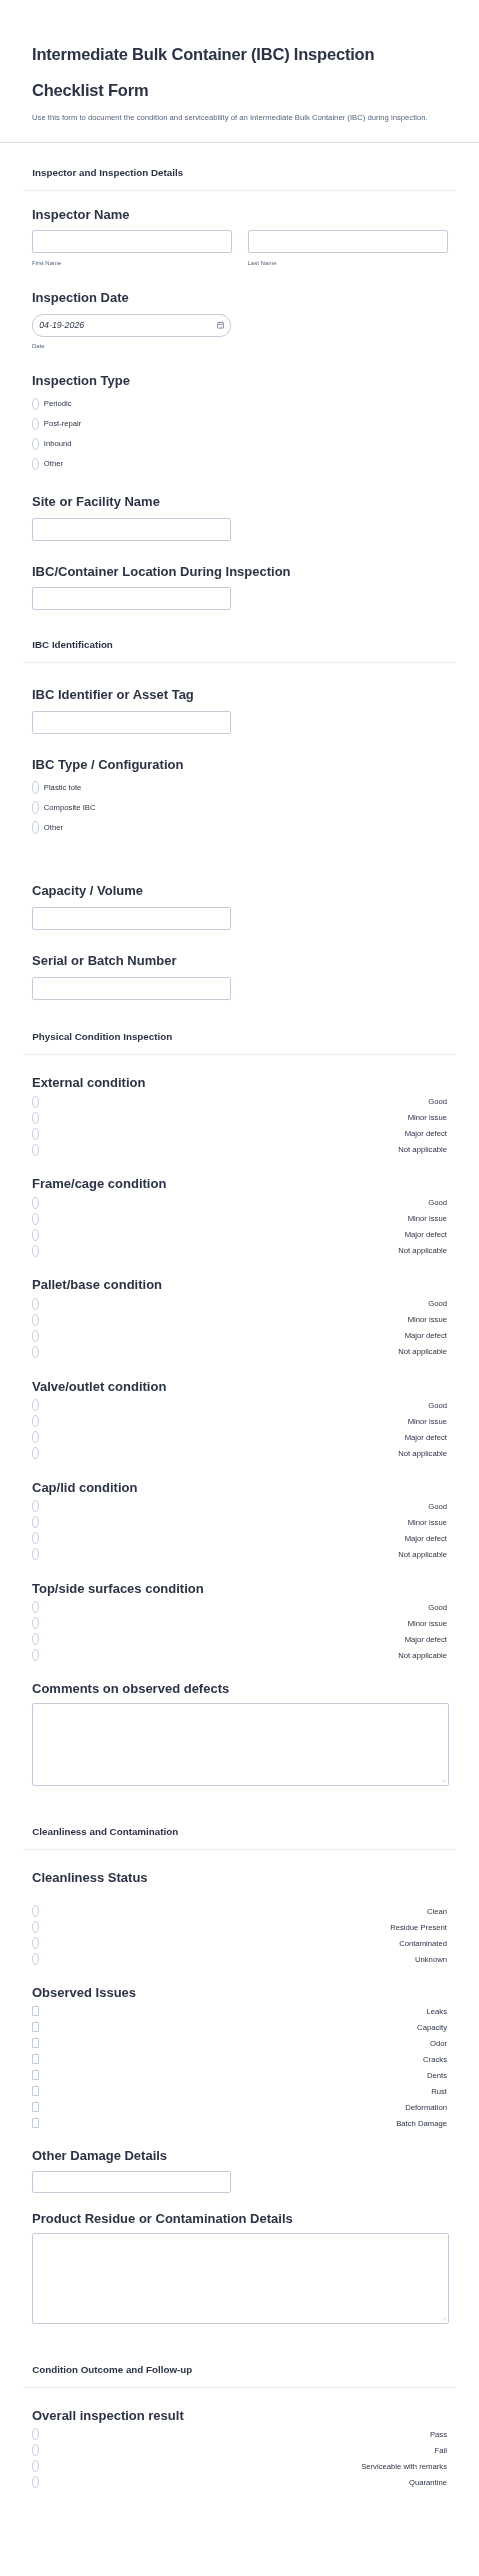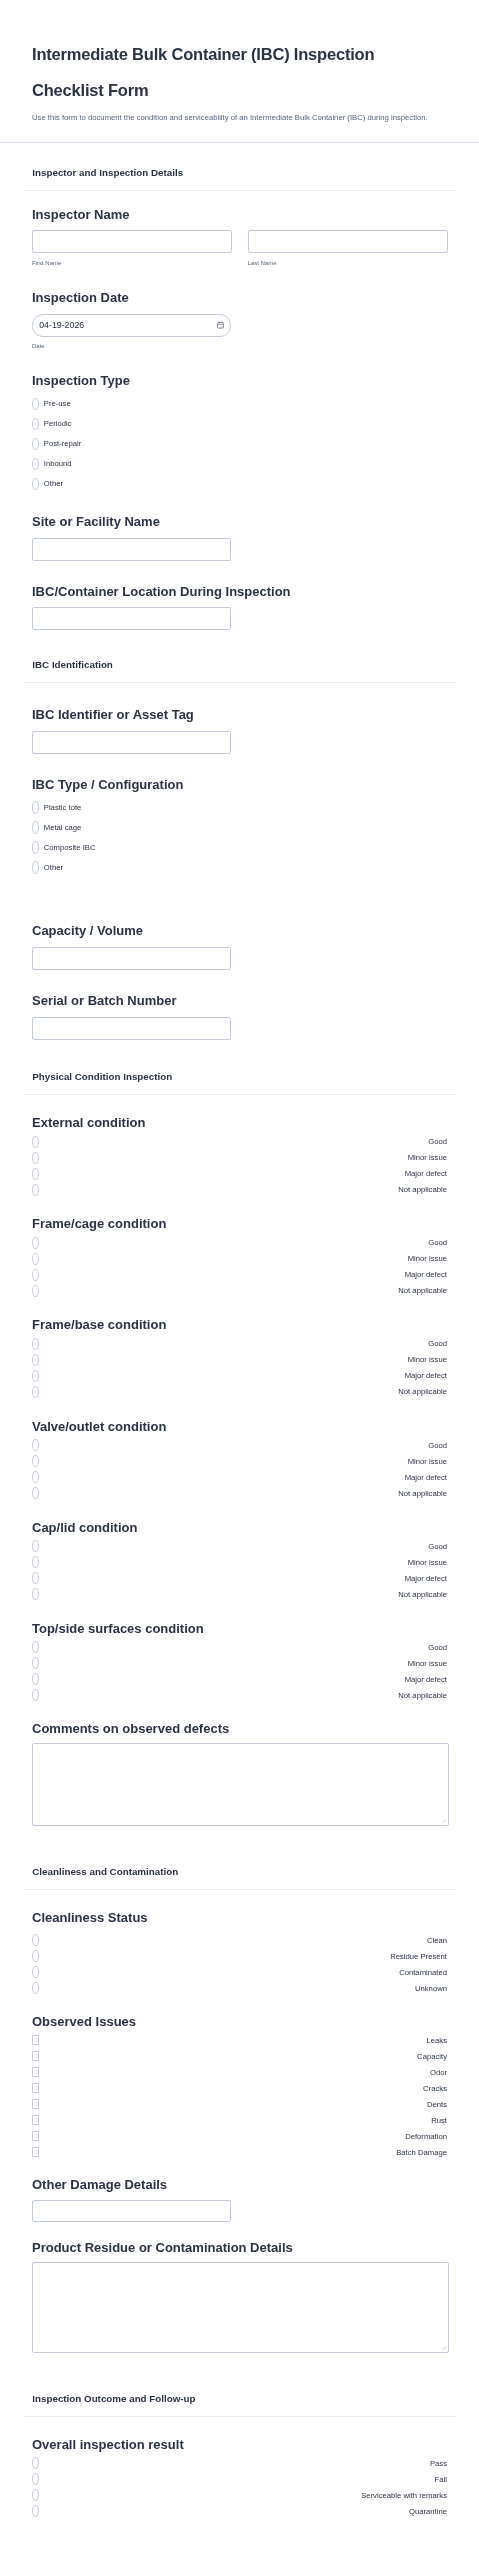--- a/index.html
+++ b/index.html
@@ -17,21 +17,21 @@
   .field { padding: 0 32px; }
   .label { font-size: 13px; font-weight: 700; color: #2c3345; line-height: 10.3px; display: block; }
 
   .input { width: 199px; height: 23px; border: 0.5px solid #c3cad8; border-radius: 2.1px; background: #fff; display: block; }
   .sub { font-size: 6px; color: #57647e; margin-top: 6.7px; line-height: 7.2px; }
 
   .name-row { display: flex; gap: 15.5px; }
   .name-col { width: 200px; }
   .name-col .input { width: 200px; }
 
-  .date-input { position: relative; width: 199px; height: 23px; border: 0.5px solid #c3cad8; border-radius: 11px; display: flex; align-items: center; padding: 0 6.2px; font-size: 8.8px; color: #2c3345; }
+  .date-input { position: relative; width: 199px; height: 23px; border: 0.5px solid #c3cad8; border-radius: 11px; display: flex; align-items: center; padding: 0 6.2px; font-size: 8.8px; color: #2c3345; font-style: italic; }
   .date-input .cal { position: absolute; right: 6.2px; top: 6.7px; width: 7.2px; height: 8.2px; }
 
   .options { margin-top: 7.2px; }
   .opt { display: flex; align-items: center; height: 20px; font-size: 7.7px; color: #2c3345; }
   .radio { width: 7.2px; height: 12.4px; border: 0.8px solid #c3cad8; border-radius: 50%; margin-right: 4.6px; flex: none; background: #fff; }
   .check { width: 7.2px; height: 10.3px; border: 0.8px solid #c3cad8; border-radius: 1px; margin-right: 4.6px; flex: none; background: #fff; }
   .opt.tight { height: 16px; justify-content: space-between; }
 
   .textarea { width: 417px; height: 83px; border: 0.5px solid #c3cad8; border-radius: 2.1px; position: relative; background: #fff; }
   .textarea .grip { position: absolute; right: 2.1px; bottom: 2.1px; width: 4.1px; height: 4.1px; }
@@ -83,24 +83,20 @@
     </div>
     <div class="sub">Date</div>
   </div>
 
   <div style="height:26px"></div>
   <div class="field">
     <label class="label">Inspection Type</label>
     <div class="options">
       <div class="opt">
           <span class="radio"></span>
-          <span>Pre-use</span>
-        </div>
-      <div class="opt">
-          <span class="radio"></span>
           <span>Periodic</span>
         </div>
       <div class="opt">
           <span class="radio"></span>
           <span>Post-repair</span>
         </div>
       <div class="opt">
           <span class="radio"></span>
           <span>Inbound</span>
         </div>
@@ -140,24 +136,20 @@
   <div style="height:26px"></div>
   <div class="field">
     <label class="label">IBC Type / Configuration</label>
     <div class="options">
       <div class="opt">
           <span class="radio"></span>
           <span>Plastic tote</span>
         </div>
       <div class="opt">
           <span class="radio"></span>
-          <span>Metal cage</span>
-        </div>
-      <div class="opt">
-          <span class="radio"></span>
           <span>Composite IBC</span>
         </div>
       <div class="opt">
           <span class="radio"></span>
           <span>Other</span>
         </div>
     </div>
   </div>
 
   <div style="height:23px"></div>
@@ -222,21 +214,21 @@
         </div>
       <div class="opt tight">
           <span class="radio"></span>
           <span>Not applicable</span>
         </div>
     </div>
   </div>
 
   <div style="height:21.6px"></div>
   <div class="field">
-    <label class="label">Frame/base condition</label>
+    <label class="label">Pallet/base condition</label>
     <div class="options" style="margin-top:5.2px">
       <div class="opt tight">
           <span class="radio"></span>
           <span>Good</span>
         </div>
       <div class="opt tight">
           <span class="radio"></span>
           <span>Minor issue</span>
         </div>
       <div class="opt tight">
@@ -332,21 +324,21 @@
   </div>
 
   <div style="height:15.5px"></div>
   <div class="section-head">
     <h2>Cleanliness and Contamination</h2>
   </div>
 
   <div style="height:23px"></div>
   <div class="field">
     <label class="label">Cleanliness Status</label>
-    <div class="options" style="margin-top:9px">
+    <div class="options" style="margin-top:20px">
       <div class="opt tight">
           <span class="radio"></span>
           <span>Clean</span>
         </div>
       <div class="opt tight">
           <span class="radio"></span>
           <span>Residue Present</span>
         </div>
       <div class="opt tight">
           <span class="radio"></span>
@@ -412,21 +404,21 @@
     <div class="textarea tall">
       <svg class="grip" viewBox="0 0 8 8">
           <line x1="7" y1="1" x2="1" y2="7" stroke="#a0a6b4" stroke-width="0.8"></line>
           <line x1="7" y1="4" x2="4" y2="7" stroke="#a0a6b4" stroke-width="0.8"></line>
         </svg>
     </div>
   </div>
 
   <div style="height:15.5px"></div>
   <div class="section-head">
-    <h2>Inspection Outcome and Follow-up</h2>
+    <h2>Condition Outcome and Follow-up</h2>
   </div>
 
   <div style="height:23px"></div>
   <div class="field">
     <label class="label">Overall inspection result</label>
     <div class="options" style="margin-top:5.2px">
       <div class="opt tight">
           <span class="radio"></span>
           <span>Pass</span>
         </div>

